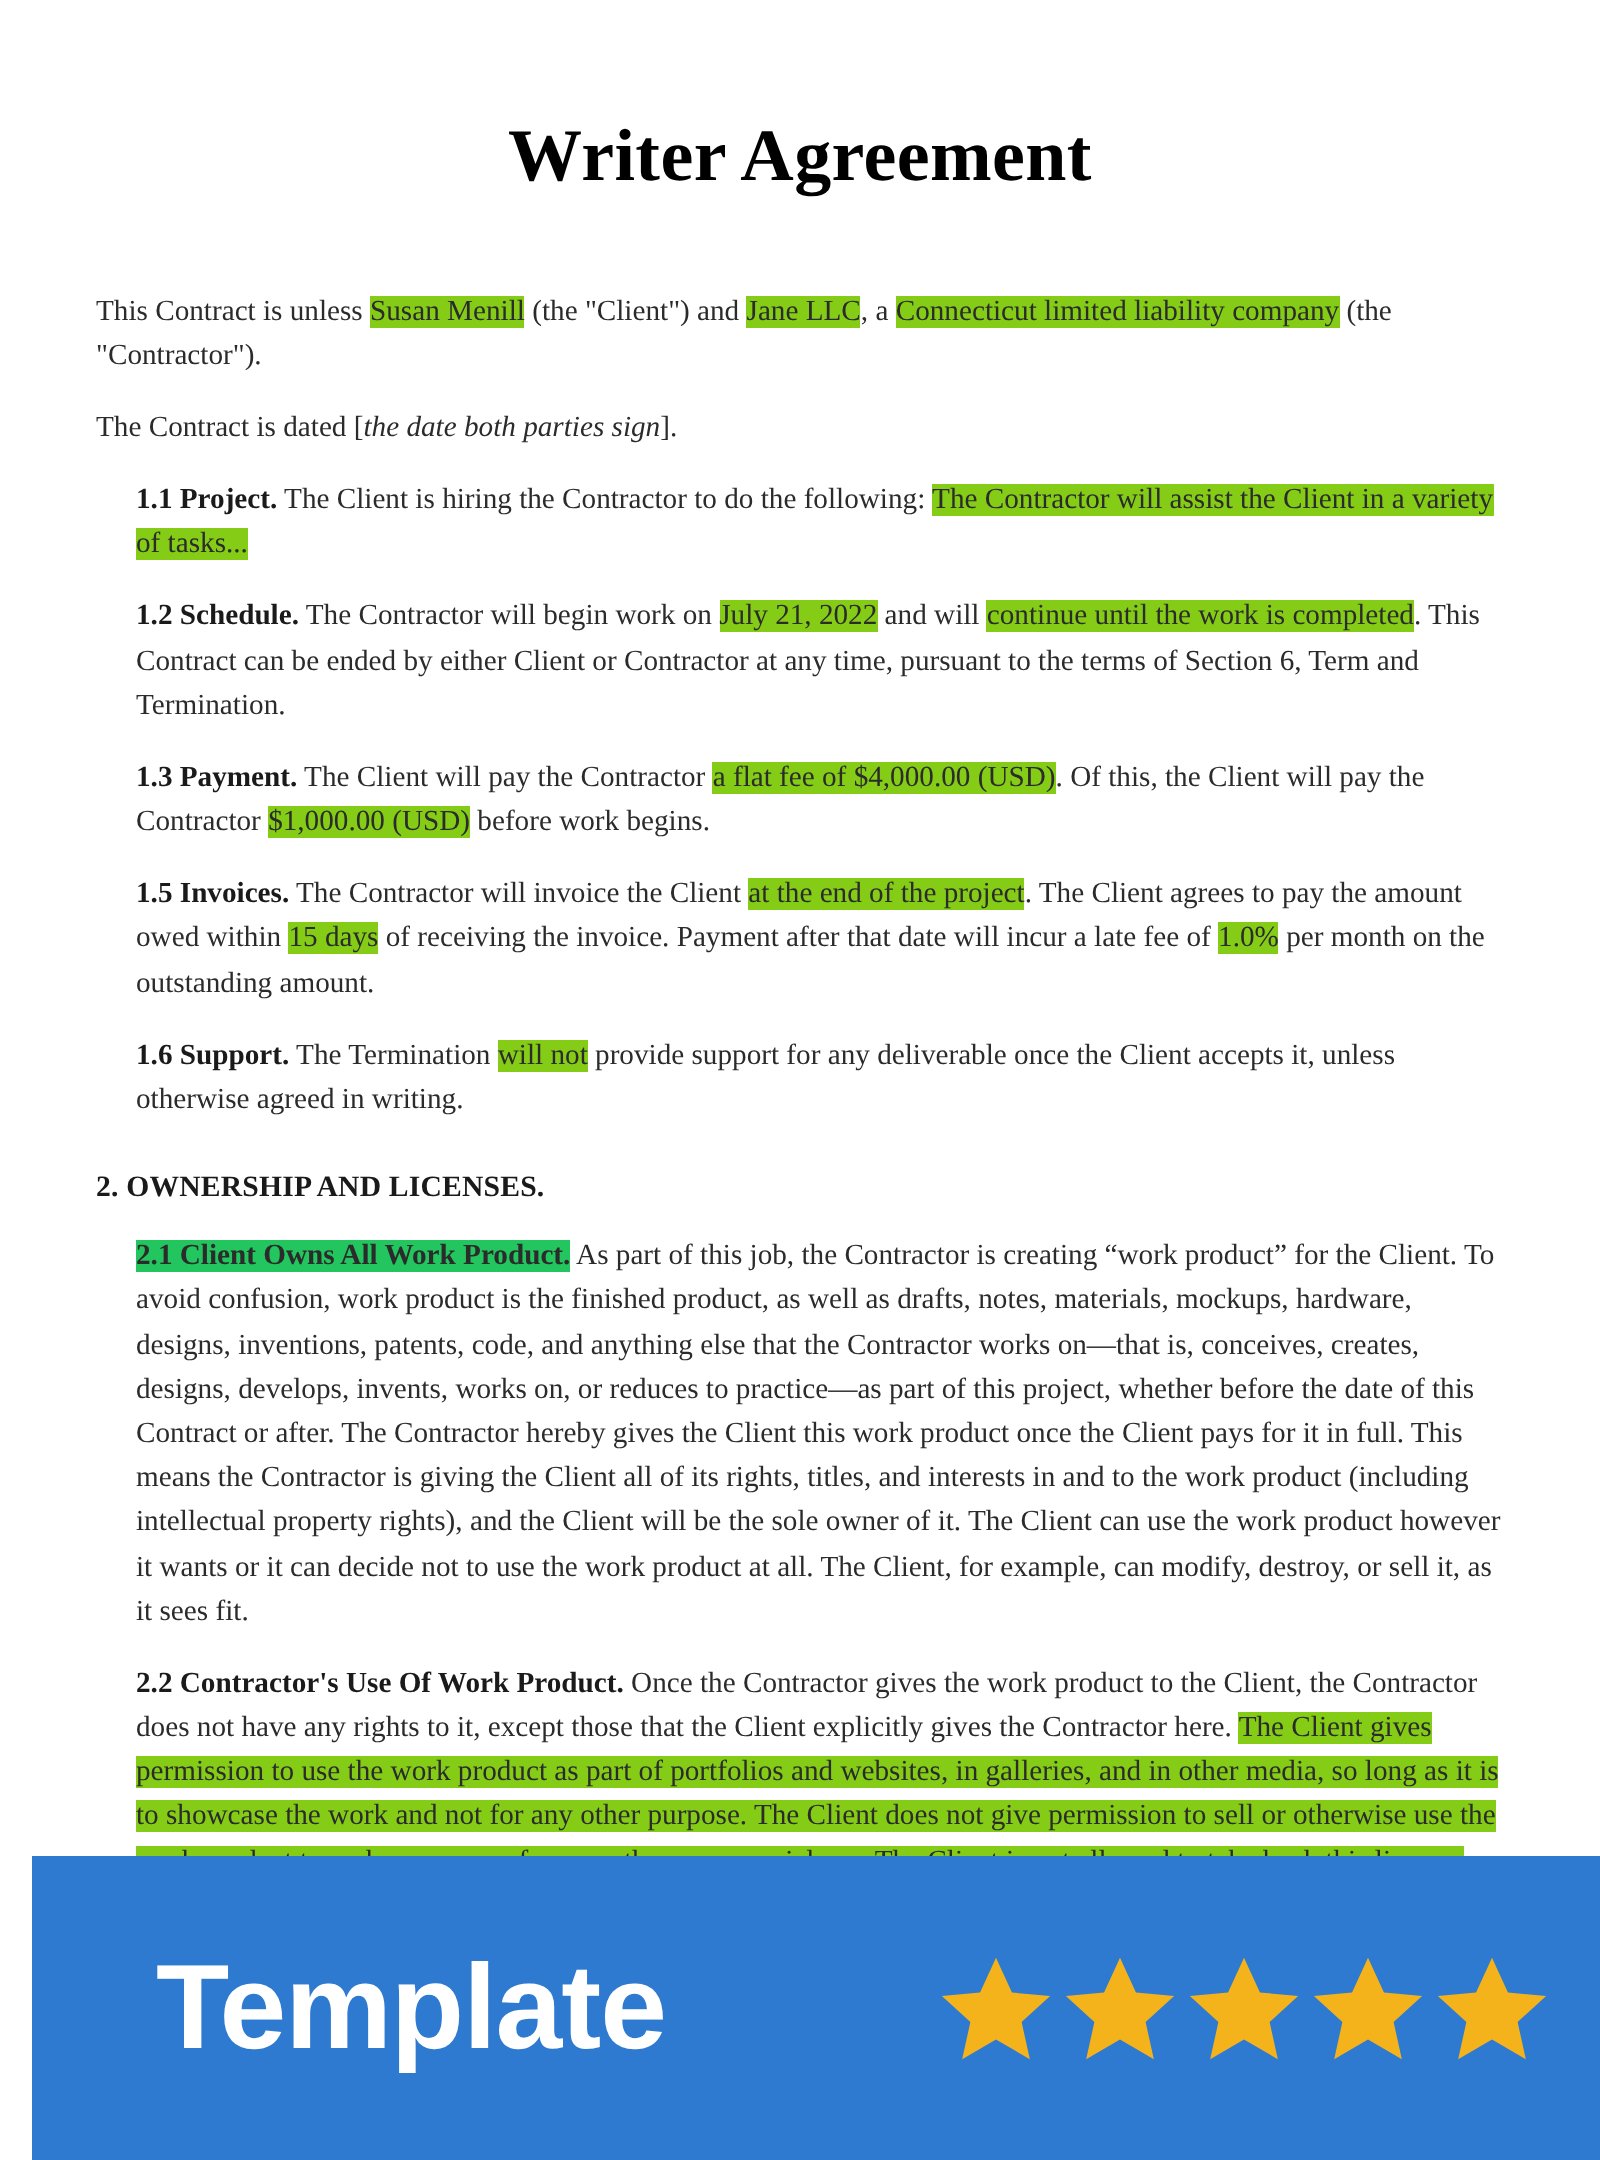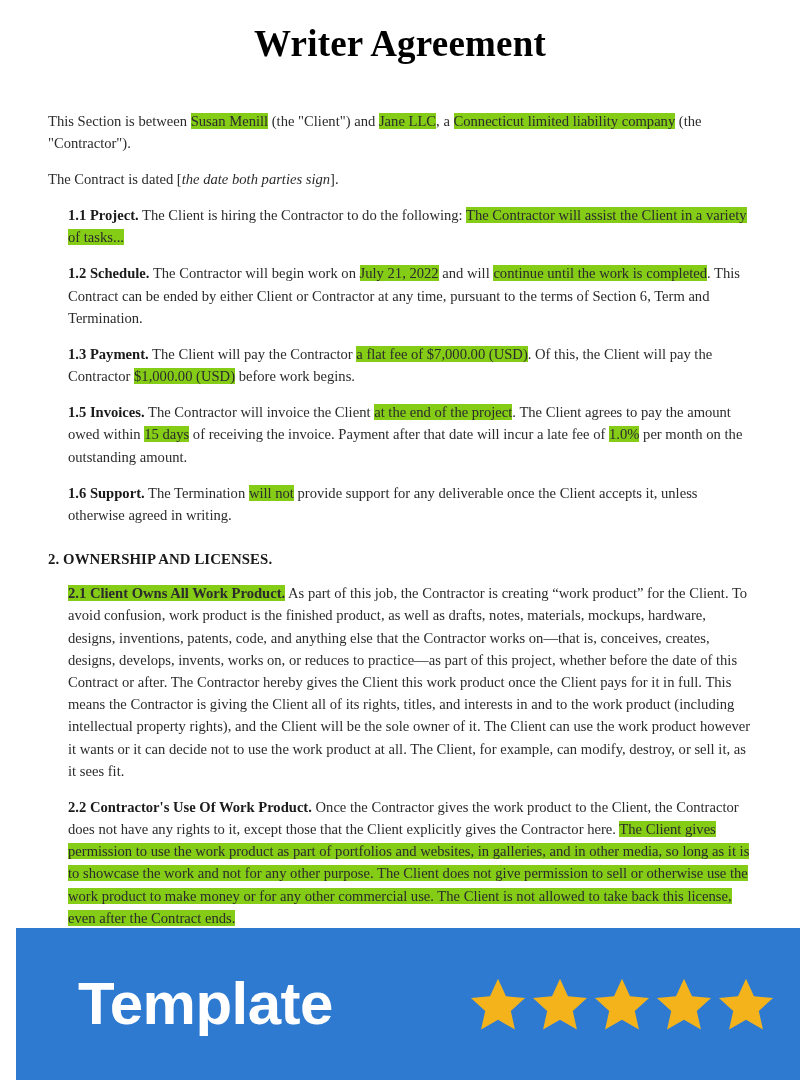--- a/index.html
+++ b/index.html
@@ -29,21 +29,21 @@
   }
 
   .doc-title {
     text-align: center;
     font-family: "Liberation Serif", "DejaVu Serif", serif;
     font-weight: bold;
     font-size: 37px;
     letter-spacing: 0.2px;
     color: #000000;
     margin: 0;
-    padding-top: 23px;
+    padding-top: 58px;
     padding-bottom: 0;
     line-height: 1.15;
   }
 
   .body-block {
     padding-top: 44px;
   }
 
   p.para {
     font-size: 14.6px;
@@ -79,21 +79,21 @@
     font-weight: bold;
     color: #1a1a1a;
   }
 
   .hl {
     background-color: #84cc16;
     color: #2b2b2b;
   }
 
   .lbl.hl {
-    background-color: #84cc16;
+    background-color: #22c55e;
   }
 
   em.it {
     font-style: italic;
   }
 
   
   .banner {
     position: absolute;
     left: 16px;
@@ -138,35 +138,35 @@
 </style>
 </head>
 <body>
 
 <div class="page">
 
   <h1 class="doc-title">Writer Agreement</h1>
 
   <div class="body-block">
 
-    <p class="para"><span>This Section is between </span><span class="hl">Susan Menill</span><span> (the "Client") and </span><span class="hl">Jane LLC</span><span>, a </span><span class="hl">Connecticut limited liability company</span><span> (the "Contractor").</span></p>
+    <p class="para"><span>This Contract is unless </span><span class="hl">Susan Menill</span><span> (the "Client") and </span><span class="hl">Jane LLC</span><span>, a </span><span class="hl">Connecticut limited liability company</span><span> (the "Contractor").</span></p>
 
     <p class="para"><span>The Contract is dated [</span><em class="it">the date both parties sign</em><span>].</span></p>
 
 
     <div class="sub">
       <p class="para"><span class="lbl">1.1 Project.</span><span> The Client is hiring the Contractor to do the following: </span><span class="hl">The Contractor will assist the Client in a variety of tasks...</span></p>
     </div>
 
     <div class="sub">
       <p class="para"><span class="lbl">1.2 Schedule.</span><span> The Contractor will begin work on </span><span class="hl">July 21, 2022</span><span> and will </span><span class="hl">continue until the work is completed</span><span>. This Contract can be ended by either Client or Contractor at any time, pursuant to the terms of Section 6, Term and Termination.</span></p>
     </div>
 
     <div class="sub">
-      <p class="para"><span class="lbl">1.3 Payment.</span><span> The Client will pay the Contractor </span><span class="hl">a flat fee of $7,000.00 (USD)</span><span>. Of this, the Client will pay the Contractor </span><span class="hl">$1,000.00 (USD)</span><span> before work begins.</span></p>
+      <p class="para"><span class="lbl">1.3 Payment.</span><span> The Client will pay the Contractor </span><span class="hl">a flat fee of $4,000.00 (USD)</span><span>. Of this, the Client will pay the Contractor </span><span class="hl">$1,000.00 (USD)</span><span> before work begins.</span></p>
     </div>
 
 
     <div class="sub">
       <p class="para"><span class="lbl">1.5 Invoices.</span><span> The Contractor will invoice the Client </span><span class="hl">at the end of the project</span><span>. The Client agrees to pay the amount owed within </span><span class="hl">15 days</span><span> of receiving the invoice. Payment after that date will incur a late fee of </span><span class="hl">1.0%</span><span> per month on the outstanding amount.</span></p>
     </div>
 
     <div class="sub">
       <p class="para"><span class="lbl">1.6 Support.</span><span> The Termination </span><span class="hl">will not</span><span> provide support for any deliverable once the Client accepts it, unless otherwise agreed in writing.</span></p>
     </div>

